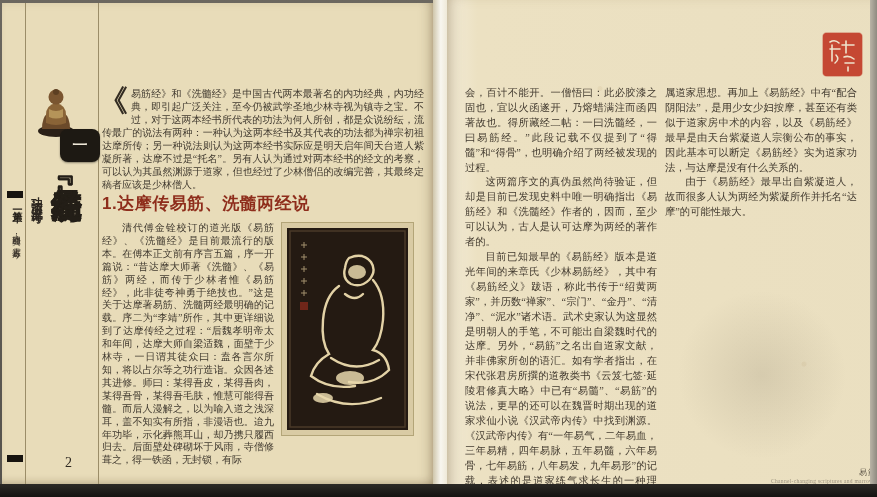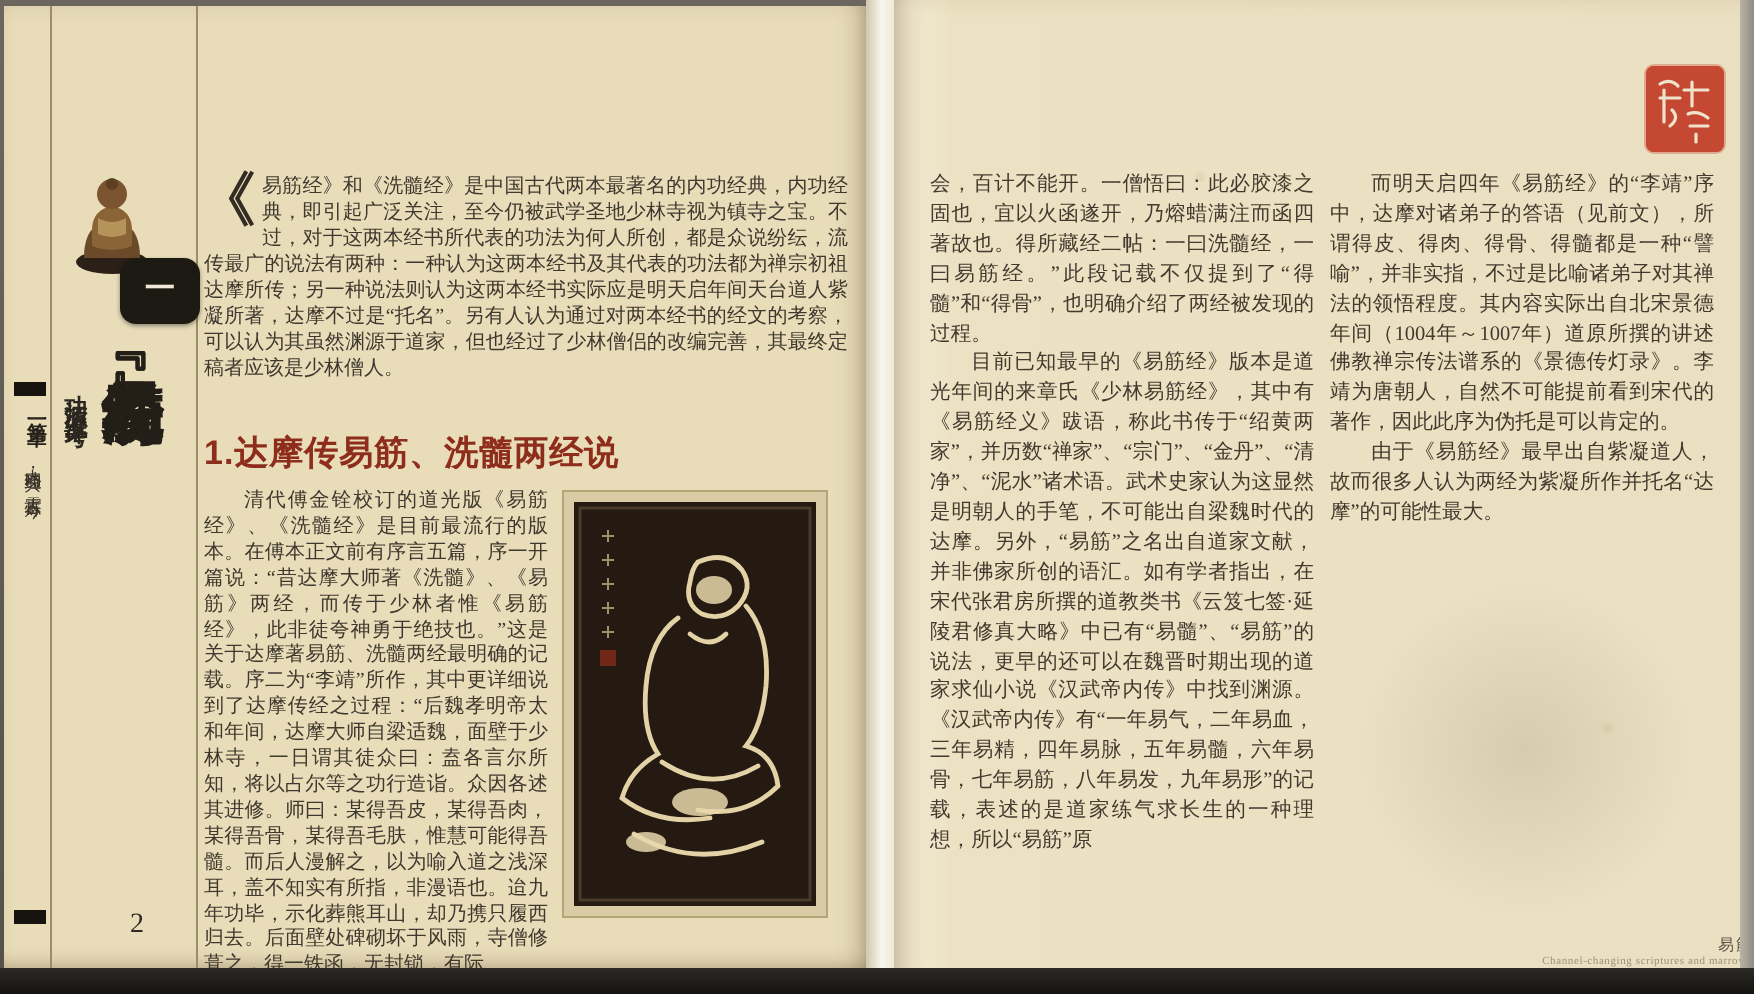--- a/index.html
+++ b/index.html
@@ -54,21 +54,21 @@
   .main-title { position:absolute; left:24px; top:163px; writing-mode:vertical-rl; text-orientation:upright;
            font-size:31px; line-height:1; letter-spacing:0; color:#231e17; font-weight:bold;
            font-family:"Liberation Serif",serif; height:305px; }
   .page-num-left { position:absolute; left:38px; top:452px; font-size:14px; color:#2e2921; }
 
   
   .body-area { position:absolute; left:100px; top:84px; width:322px; height:392px; }
   .intro { font-size:10px; line-height:13px; text-align:justify; color:#3f382e; }
   .dropcap { float:left; font-size:30px; line-height:26px; margin:1px 3px 0 -4px; color:#332c22; font-weight:bold; }
   .h-red { color:#8e2d1b; font-weight:bold; font-family:"Liberation Sans",sans-serif; }
-  .sec1-head { font-size:17px; margin-top:24px; letter-spacing:0.5px; }
+  .sec1-head { font-size:17px; margin-top:1px; letter-spacing:0.5px; }
   .sec1-row { display:flex; margin-top:7px; gap:7px; }
   .sec1-text { width:172px; font-size:10px; line-height:12.9px; text-align:justify; color:#3f382e; }
   .indent { text-indent:2em; }
   .figure { width:133px; height:214px; background:#d9cba4; border:1px solid #b3a578; padding:5px; }
   .figure svg { display:block; width:100%; height:100%; }
 
   
   .seal { position:absolute; left:376px; top:33px; width:39px; height:43px; background:#c23c28; border-radius:4px;
           box-shadow:0 0 0 1px rgba(194,60,40,.35); opacity:.92; }
   .seal svg { width:100%; height:100%; }
@@ -178,25 +178,26 @@
         <rect x="0" y="0" width="39" height="43" rx="4" fill="#c23c28"></rect>
         <g stroke="#f0e4cd" stroke-width="1.6" fill="none" stroke-linecap="round">
           <path d="M7 9 q5 -3 9 1 M7 16 h10 M9 12 v16 M13 22 q4 4 -1 8"></path>
           <path d="M23 8 v12 M19 12 h12 M21 24 q5 -2 10 2 M22 30 h9 M25 34 v4"></path>
         </g>
       </svg>
     </div>
 
     <div class="col col-1">
       <p class="noindent">会，百计不能开。一僧悟曰：此必胶漆之固也，宜以火函遂开，乃熔蜡满注而函四著故也。得所藏经二帖：一曰洗髓经，一曰易筋经。”此段记载不仅提到了“得髓”和“得骨”，也明确介绍了两经被发现的过程。</p>
+      <p>这两篇序文的真伪虽然尚待验证，但却是目前已发现史料中唯一明确指出《易筋经》和《洗髓经》作者的，因而，至少可以认为，古人是认可达摩为两经的著作者的。</p>
       <p>目前已知最早的《易筋经》版本是道光年间的来章氏《少林易筋经》，其中有《易筋经义》跋语，称此书传于“绍黄两家”，并历数“禅家”、“宗门”、“金丹”、“清净”、“泥水”诸术语。武术史家认为这显然是明朝人的手笔，不可能出自梁魏时代的达摩。另外，“易筋”之名出自道家文献，并非佛家所创的语汇。如有学者指出，在宋代张君房所撰的道教类书《云笈七签·延陵君修真大略》中已有“易髓”、“易筋”的说法，更早的还可以在魏晋时期出现的道家求仙小说《汉武帝内传》中找到渊源。《汉武帝内传》有“一年易气，二年易血，三年易精，四年易脉，五年易髓，六年易骨，七年易筋，八年易发，九年易形”的记载，表述的是道家练气求长生的一种理想，所以“易筋”原</p>
     </div>
 
     <div class="col col-2">
-      <p>而明天启四年《易筋经》的“李靖”序中，达摩对诸弟子的答语（见前文），所谓得皮、得肉、得骨、得髓都是一种“譬喻”，并非实指，不过是比喻诸弟子对其禅法的领悟程度。其内容实际出自北宋景德年间（1004年～1007年）道原所撰的讲述佛教禅宗传法谱系的《景德传灯录》。李靖为唐朝人，自然不可能提前看到宋代的著作，因此此序为伪托是可以肯定的。</p>
+      <p class="noindent">属道家思想。再加上《易筋经》中有“配合阴阳法”，是用少女少妇按摩，甚至还有类似于道家房中术的内容，以及《易筋经》最早是由天台紫凝道人宗衡公布的事实，因此基本可以断定《易筋经》实为道家功法，与达摩是没有什么关系的。</p>
       <p>由于《易筋经》最早出自紫凝道人，故而很多人认为两经为紫凝所作并托名“达摩”的可能性最大。</p>
     </div>
 
     <div class="footer">
       <div class="footer-txt">
         <div class="footer-cn">易筋经与洗髓经</div>
         <div class="footer-en">Channel-changing scriptures and marrow-washing scriptures</div>
       </div>
       <div class="footer-bar"></div>
       <div class="footer-num">3</div>

